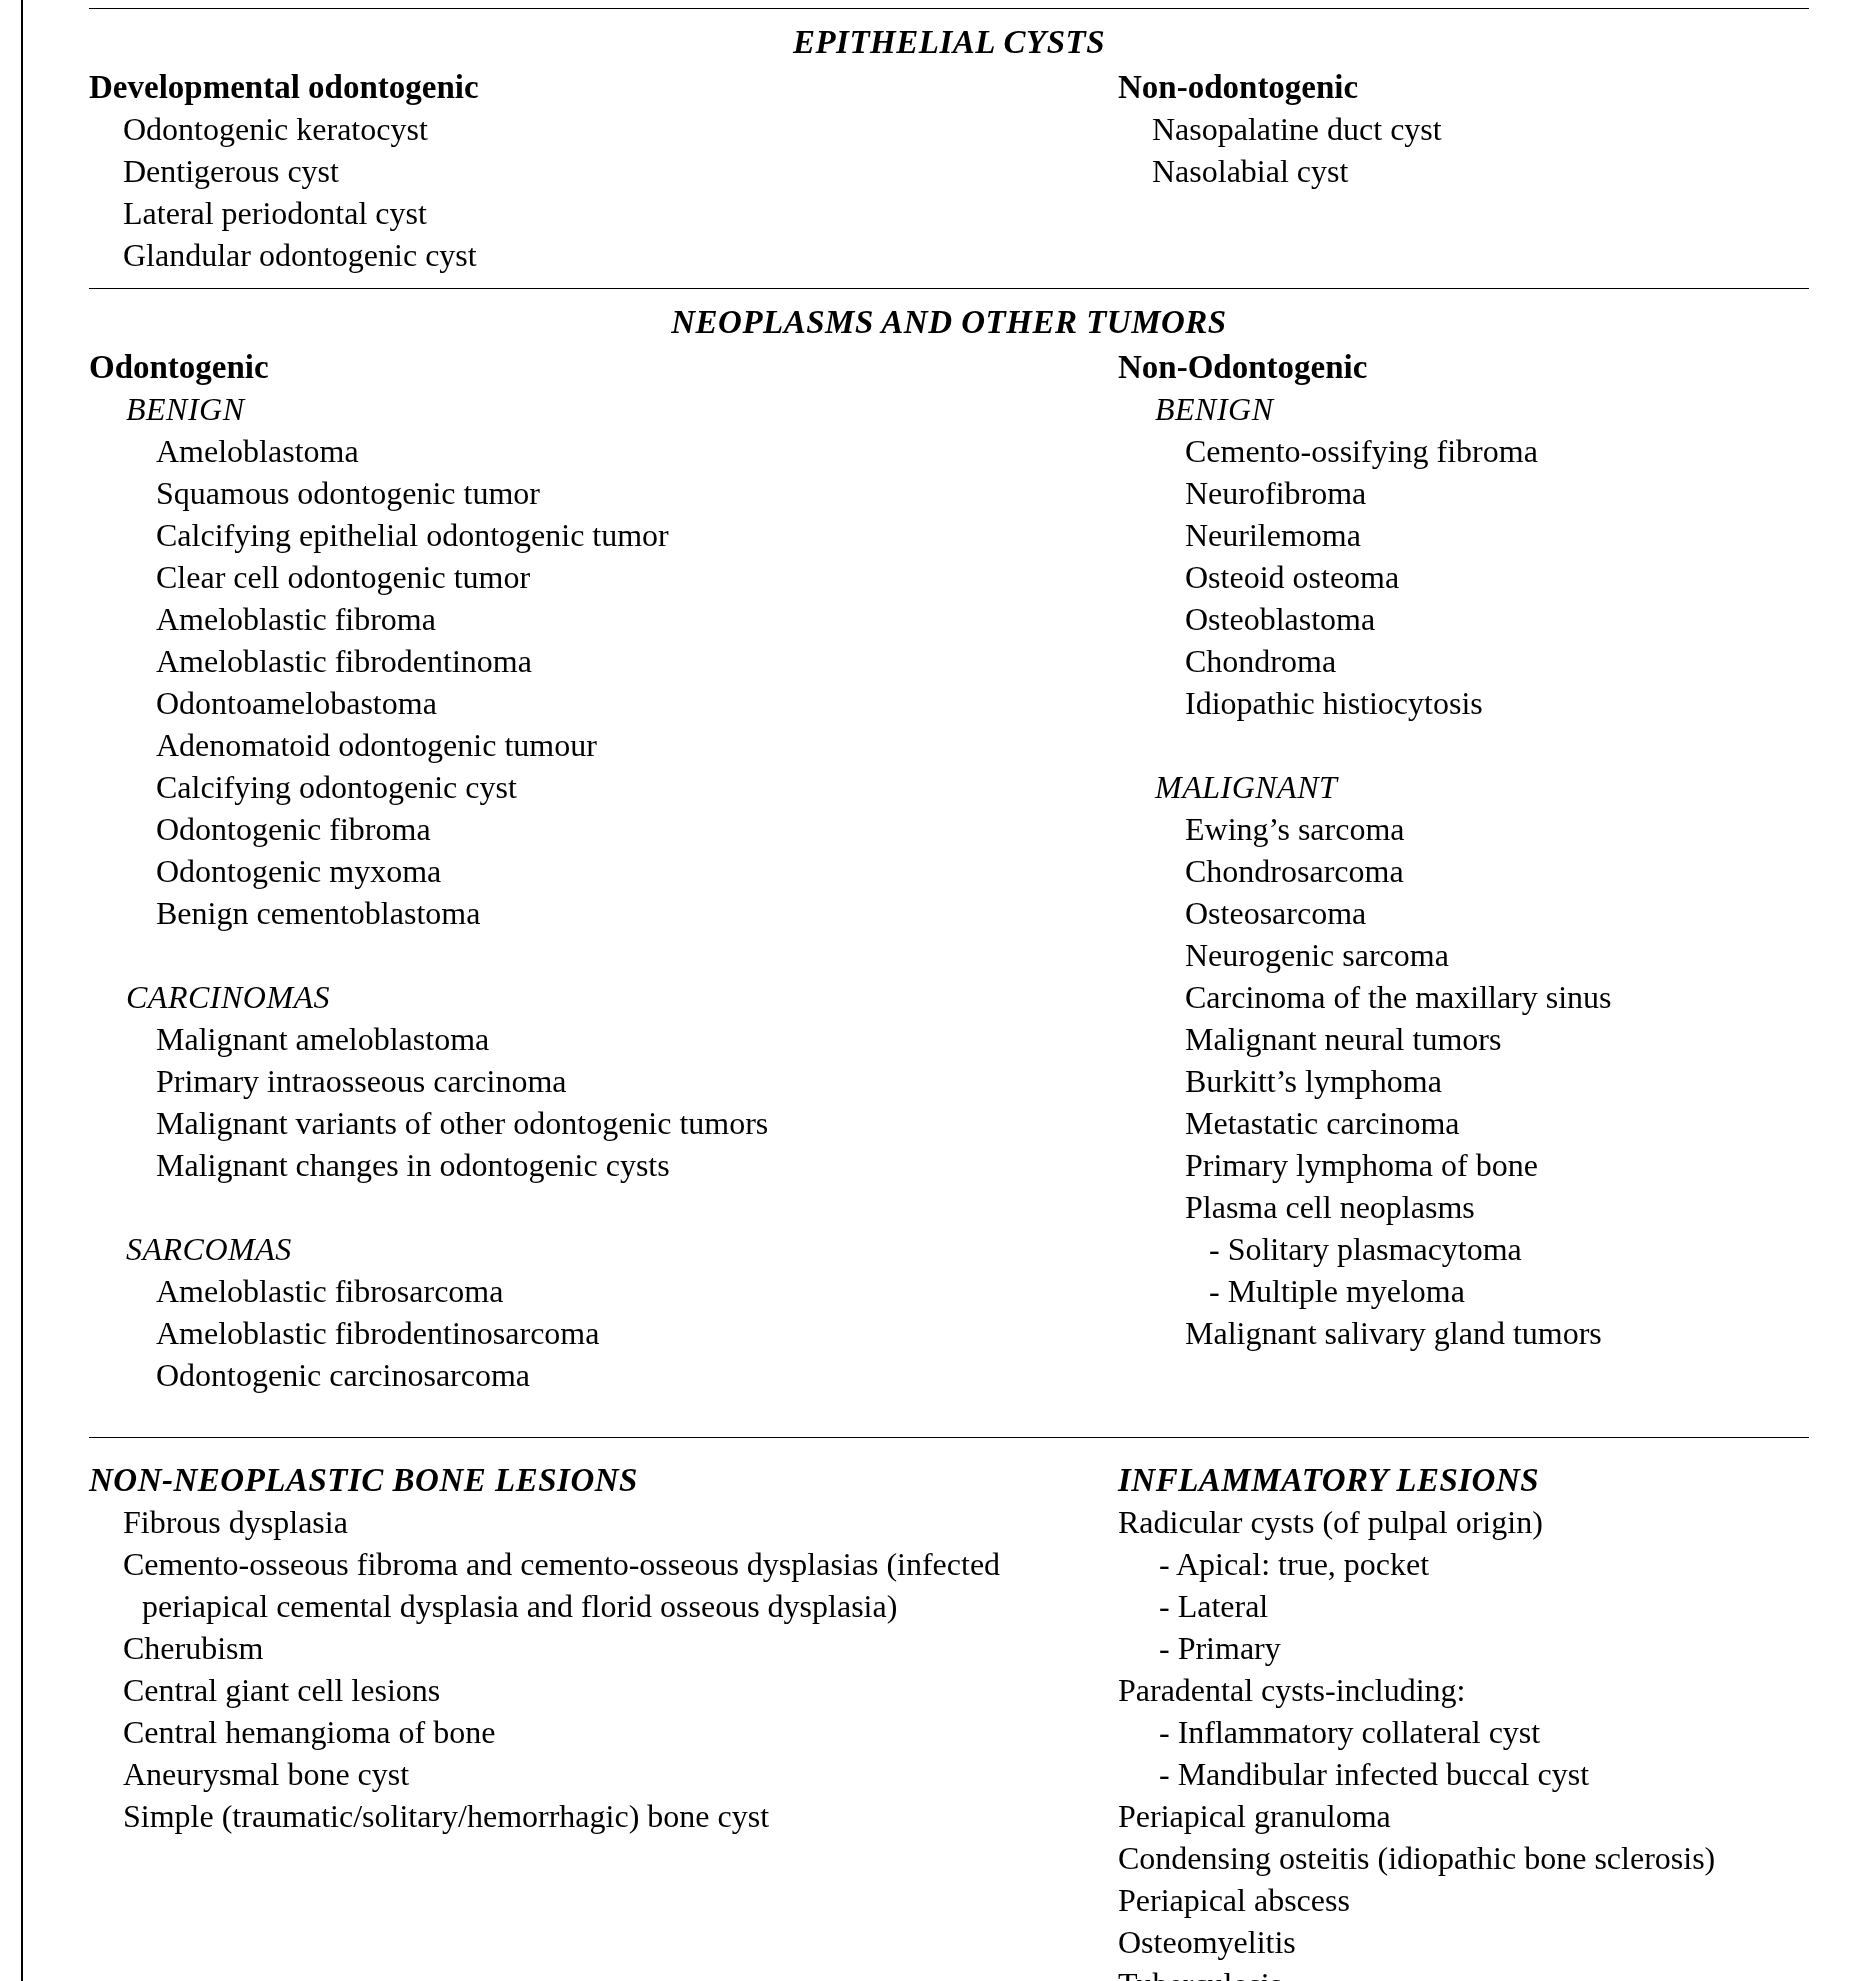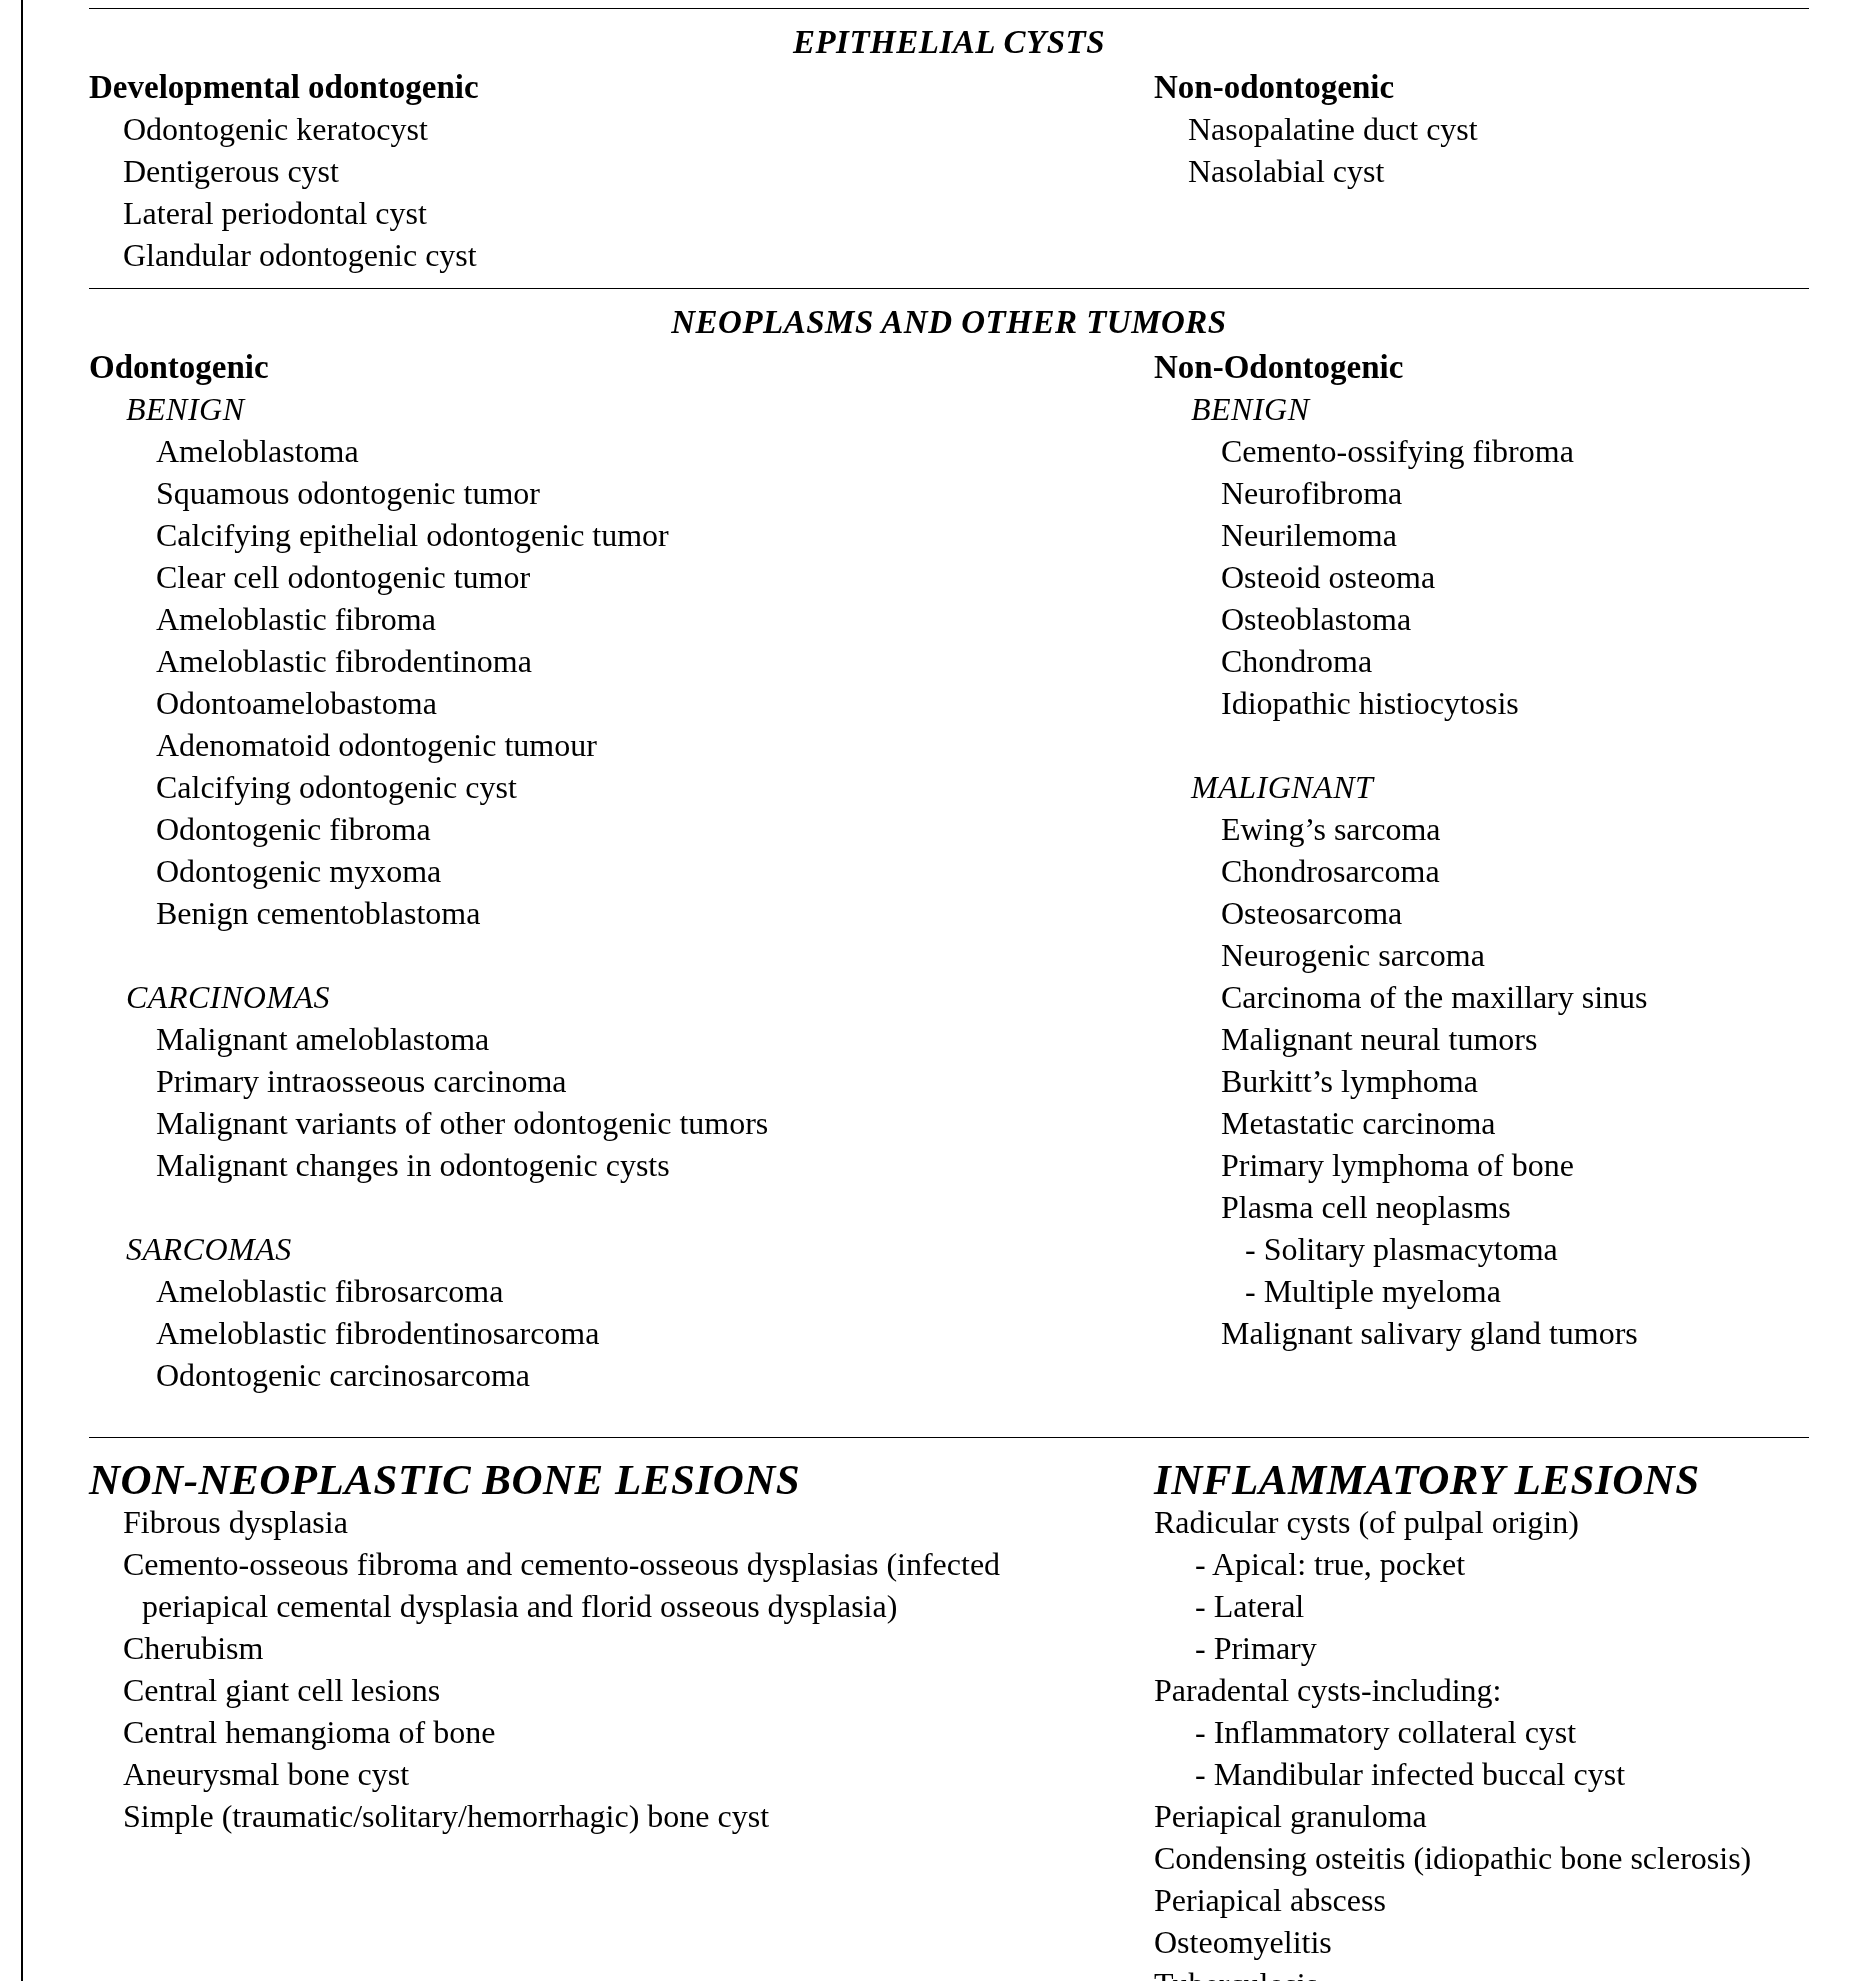--- a/index.html
+++ b/index.html
@@ -16,33 +16,33 @@
   .content {
     position: absolute; left: 89px; top: 0; width: 1720px;
   }
   .rule { border-top: 1.9px solid #000000; height: 0; }
   #sec-epithelial .rule { margin-top: 7.5px; }
   .sec-title {
     font-weight: bold; font-style: italic;
     font-size: 33px; line-height: 48px; padding-top: 9.3px;
     text-align: center; letter-spacing: 0.5px;
   }
-  .cols { display: flex; flex-direction: row; gap: 36px; }
+  .cols { display: flex; flex-direction: row; }
   .col { flex: none; }
   .col-l { width: 1029px; }
   .col-r { width: 691px; }
   #sec-epithelial .cols { margin-bottom: 12px; }
   #sec-neoplasms .cols { margin-bottom: 41px; }
   #sec-bottom .cols { padding-top: 20.5px; }
   .row {
     line-height: 42px; font-size: 32px; white-space: nowrap;
     height: 42px; overflow: visible;
   }
   .row.colheader { font-weight: bold; font-size: 33px; }
-  .row.theader { font-weight: bold; font-style: italic; font-size: 43px; letter-spacing: 0.5px; }
+  .row.theader { font-weight: bold; font-style: italic; font-size: 33px; letter-spacing: 0.5px; }
   .row.sub { font-style: italic; padding-left: 37px; letter-spacing: 0.5px; }
   .row.item  { padding-left: 34px; }
   .row.item2 { padding-left: 67px; }
   .row.dash2 { padding-left: 91px; }
   .row.item0 { padding-left: 0; }
   .row.dash1 { padding-left: 41px; font-family: Liberation Serif, serif; }
   .row.wrap  { padding-left: 53px; }
   .row.gap   { }
 </style>
 </head>

